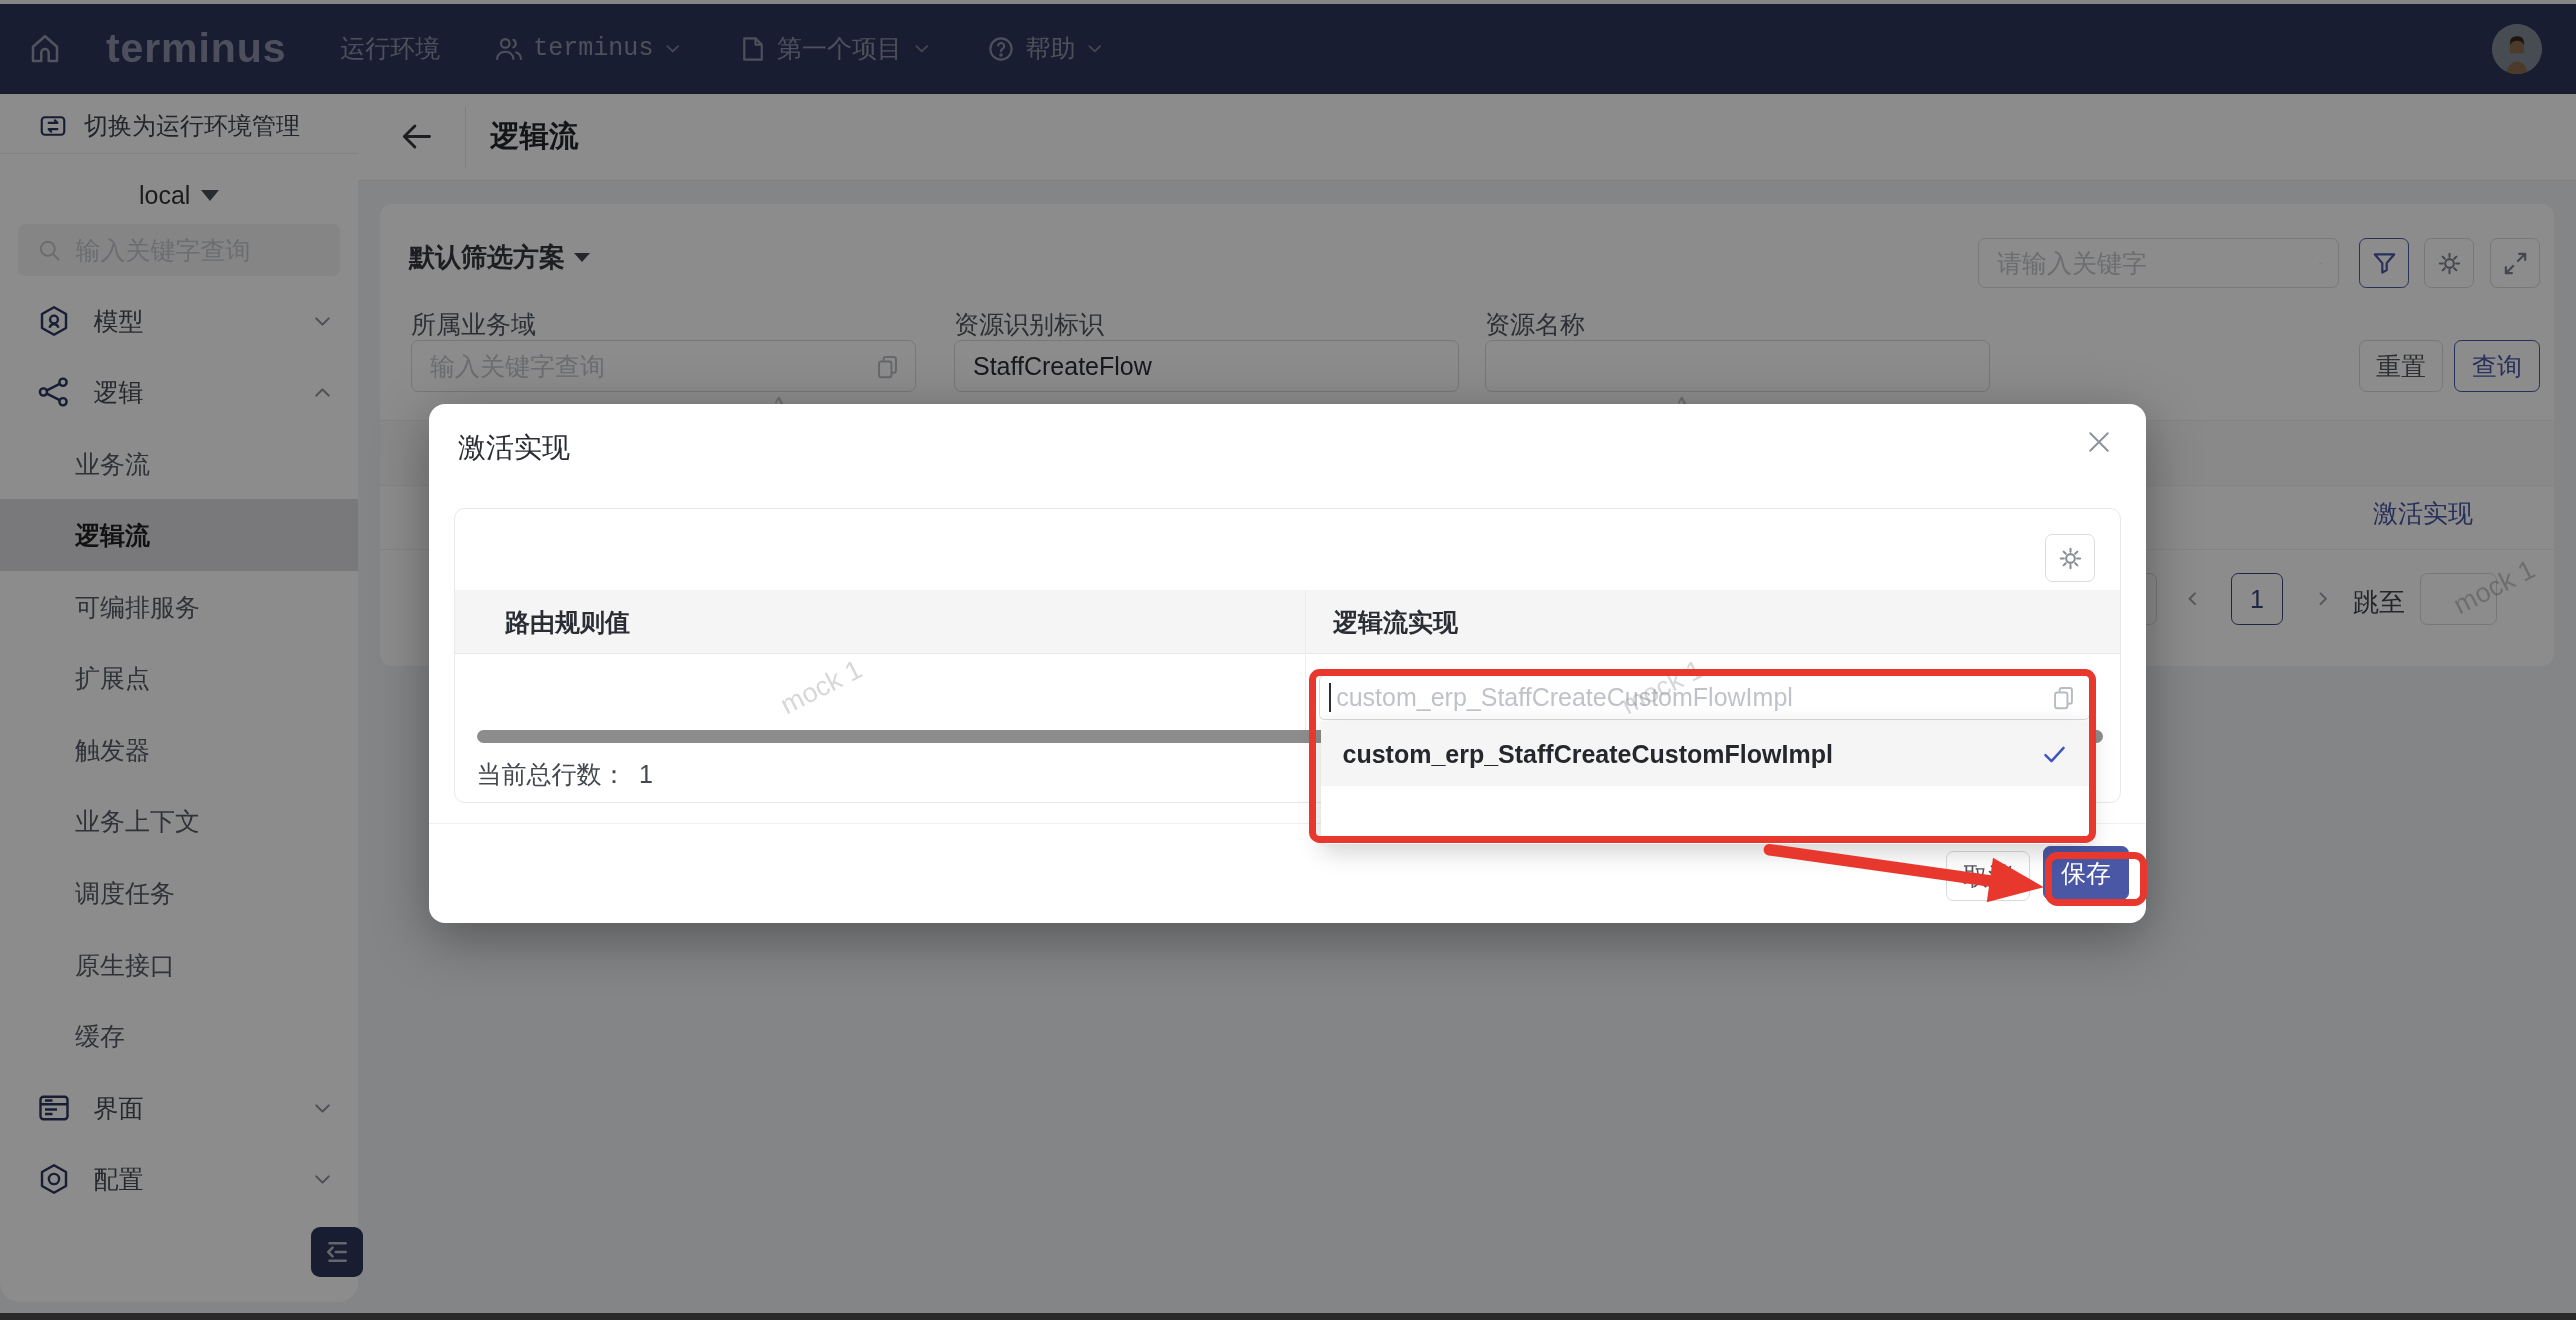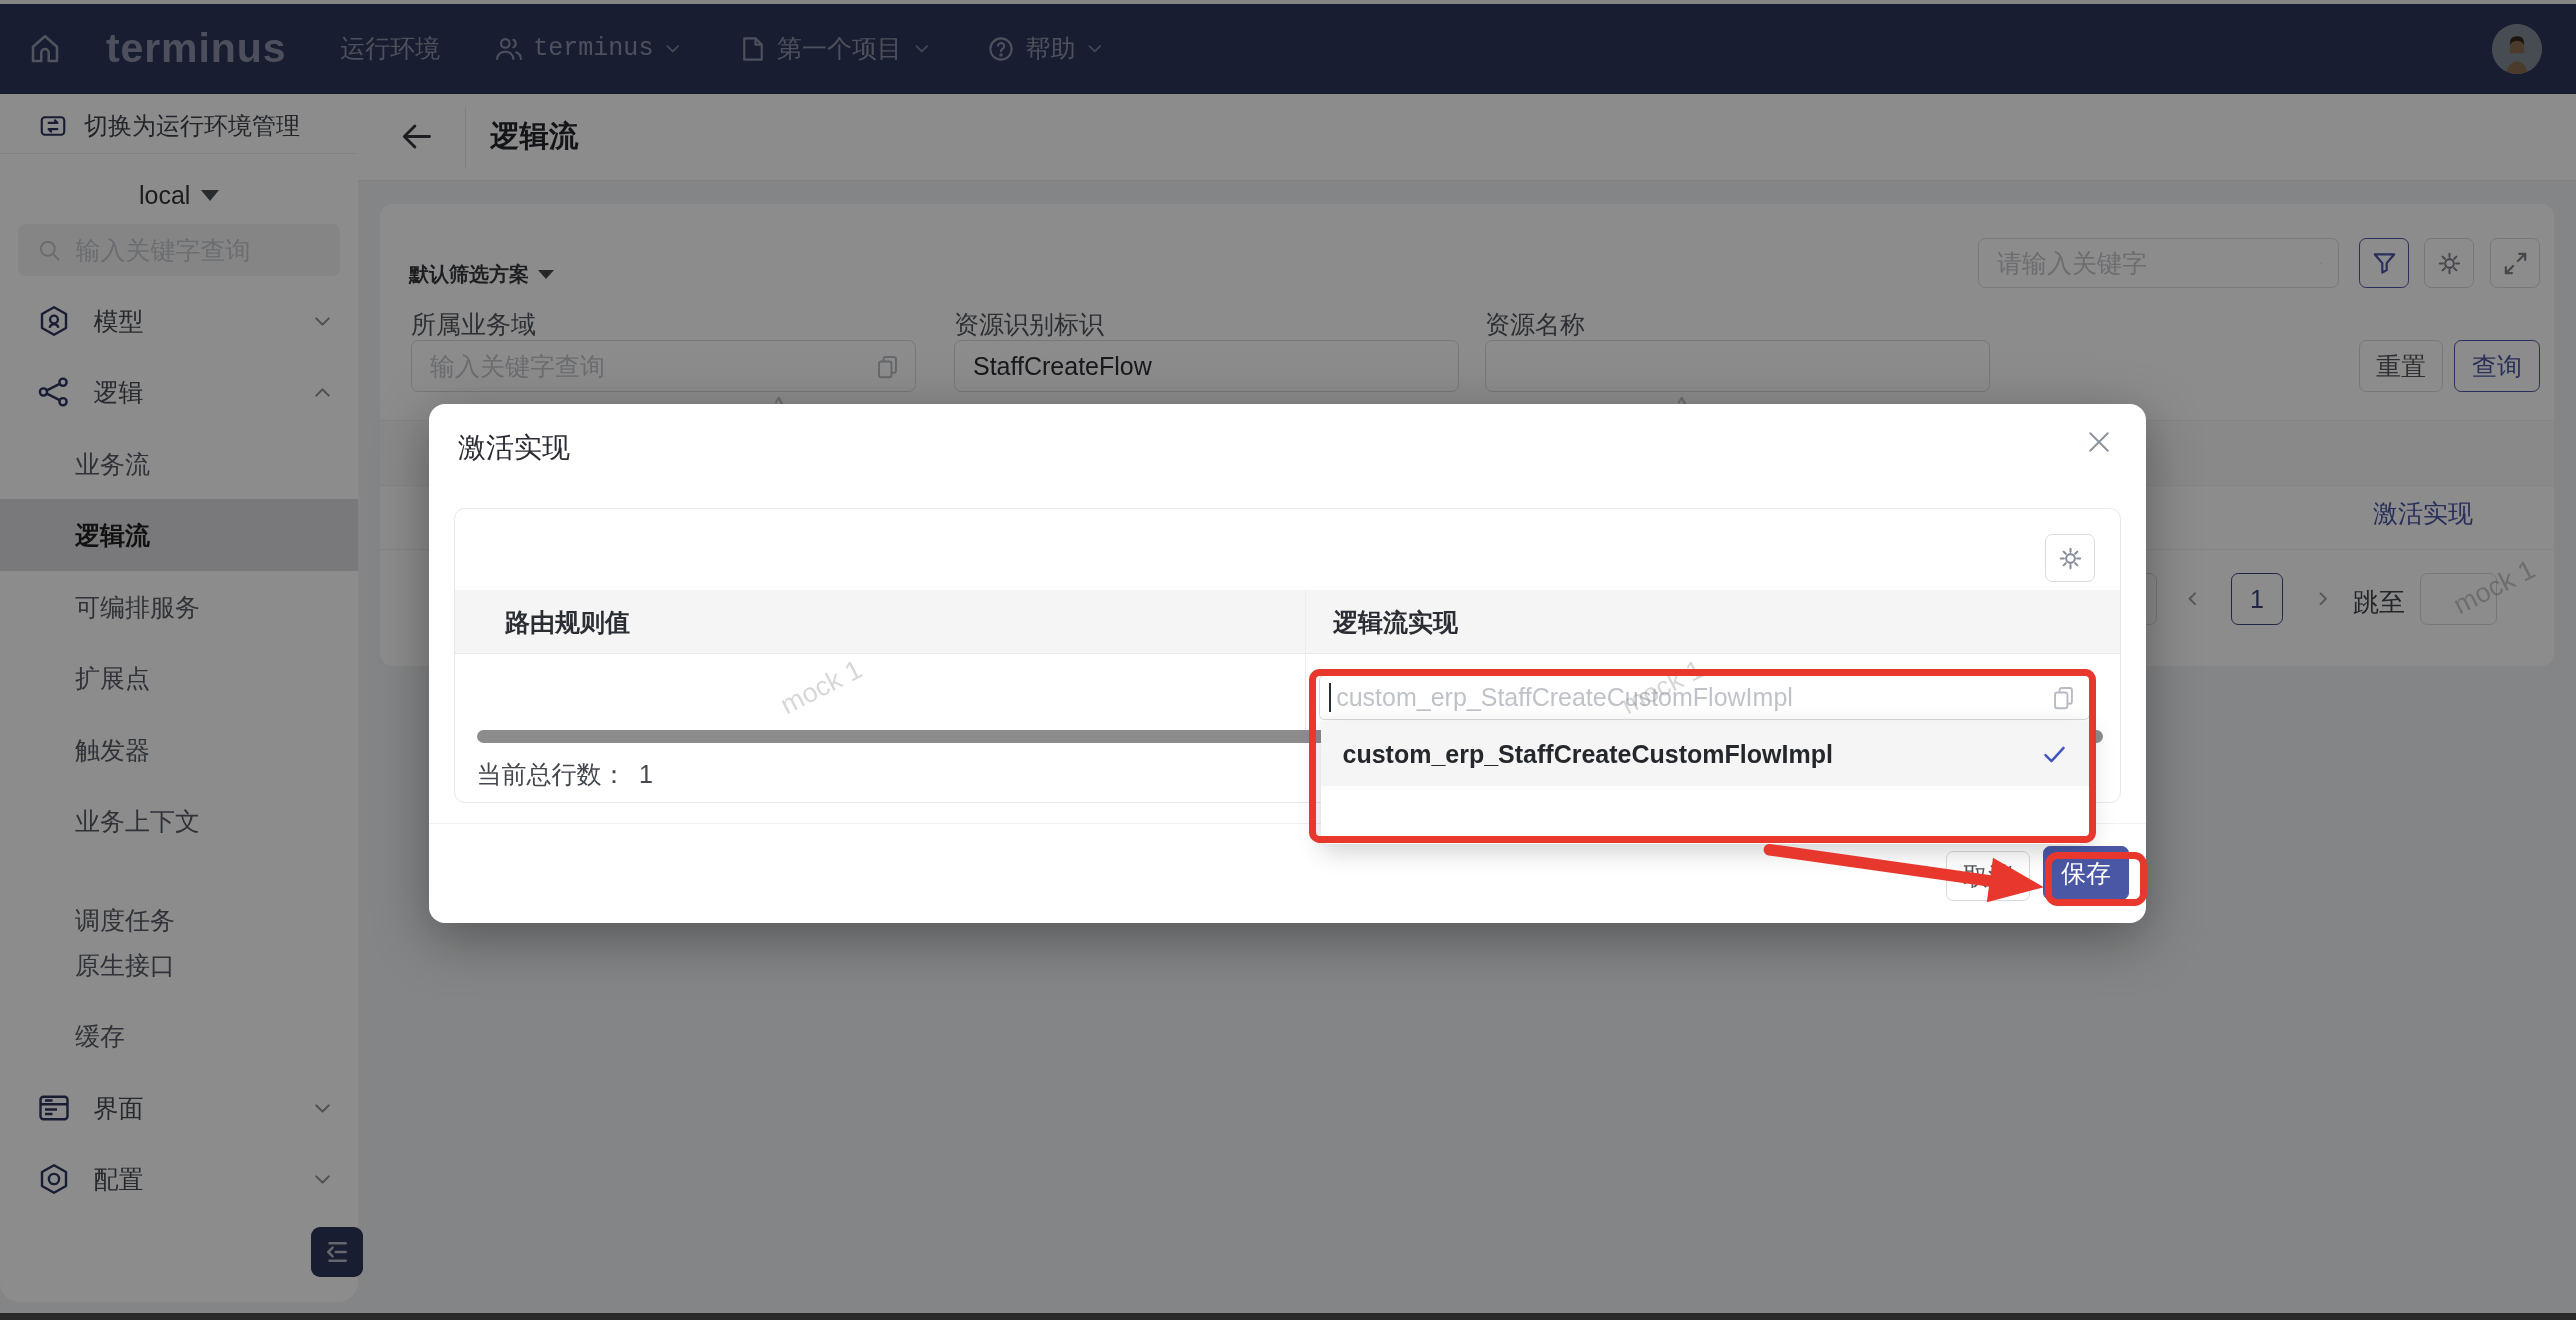--- a/index.html
+++ b/index.html
@@ -39,21 +39,21 @@
   .sb-collapse svg { width:30px; height:30px; color:#b6bac6; }
 
   
   .main-header { position:absolute; left:358px; top:94px; width:2218px; height:87px; background:#fff; border-bottom:0.9px solid #e9e9e9; z-index:1; }
   .back-btn { position:absolute; left:39px; top:23px; width:39px; height:39px; color:#34383f; cursor:pointer; }
   .hdr-divider { position:absolute; left:107px; top:12.5px; height:61px; border-left:0.9px solid #e6e6e6; }
   .page-title { position:absolute; left:132px; top:23px; font-size:29.5px; font-weight:bold; color:#23262b; }
 
   
   .card { position:absolute; left:380px; top:204px; width:2174px; height:462px; background:#fff; border-radius:12.5px; z-index:1; }
-  .scheme { position:absolute; left:29px; top:57px; font-size:20px; font-weight:bold; color:#33373d; display:flex; align-items:center; gap:9px; cursor:pointer; }
+  .scheme { position:absolute; left:29px; top:36px; font-size:26px; font-weight:bold; color:#33373d; display:flex; align-items:center; gap:9px; cursor:pointer; }
   .scheme-caret { width:0; height:0; border-left:8px solid transparent; border-right:8px solid transparent; border-top:9.8px solid #44484f; }
   .kw-search { position:absolute; left:1598px; top:34px; width:361px; height:50px; border:0.9px solid #dcdcdc; border-radius:7.2px; display:flex; align-items:center; }
   .kw-search input { border:none; outline:none; flex:1; margin-left:18px; font-size:25px; color:#333; background:transparent; }
   .kw-search input::placeholder { color:#c3c7cd; }
   .kw-search svg { width:27px; height:27px; color:#b7bcc3; margin-right:16px; }
   .tool-btn { position:absolute; top:34px; width:50px; height:50px; border:0.9px solid #d9d9d9; border-radius:7.2px; background:#fff; display:flex; align-items:center; justify-content:center; cursor:pointer; }
   .tool-btn svg { width:29px; height:29px; color:#7c828c; }
   .tool-btn.accent { border-color:#4a57a5; }
   .tool-btn.accent svg { color:#4a57a5; }
   .f-label { position:absolute; top:104px; font-size:25px; color:#515760; }
@@ -234,21 +234,21 @@
       </div>
     <div class="sb-row sb-child" style="top:548px;">
         <span>扩展点</span>
       </div>
     <div class="sb-row sb-child" style="top:620px;">
         <span>触发器</span>
       </div>
     <div class="sb-row sb-child" style="top:691px;">
         <span>业务上下文</span>
       </div>
-    <div class="sb-row sb-child" style="top:790px;">
+    <div class="sb-row sb-child" style="top:763px;">
         <span>调度任务</span>
       </div>
     <div class="sb-row sb-child" style="top:835px;">
         <span>原生接口</span>
       </div>
     <div class="sb-row sb-child" style="top:906px;">
         <span>缓存</span>
       </div>
 
     <div class="sb-row sb-parent" style="top:978px;">

